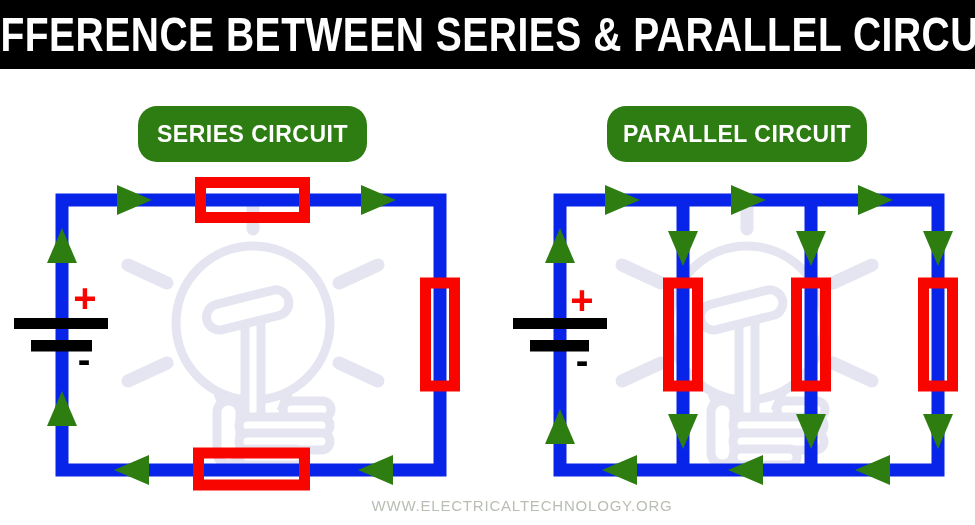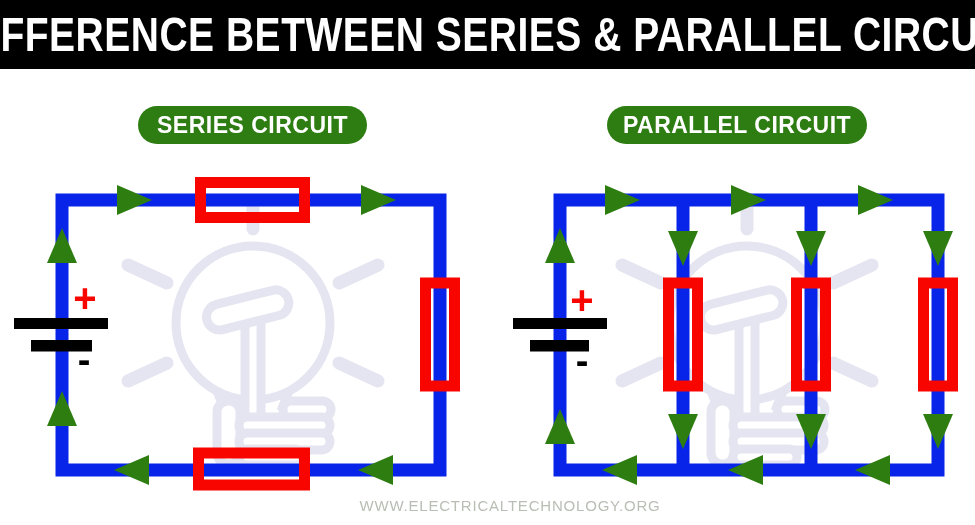--- a/index.html
+++ b/index.html
@@ -14,21 +14,21 @@
     background:var(--c-banner_bg,#000);
     display:flex;align-items:center;justify-content:center;
   }
   .banner h1{
     margin:0;color:var(--c-banner_text,#fff);
     font-size:39px;font-weight:bold;letter-spacing:0.5px;white-space:nowrap;
     transform:scaleY(1.22);transform-origin:center;
   }
   
   .pill{
-    position:absolute;top:106px;height:38px;border-radius:19px;
+    position:absolute;top:106px;height:56px;border-radius:19px;
     background:var(--c-label_bg,#2e7d12);
     display:flex;align-items:center;justify-content:center;
     color:#fff;font-weight:bold;font-size:23px;letter-spacing:0.5px;
   }
   .pill-series{left:138px;width:229px;}
   .pill-parallel{left:607px;width:260px;}
   
   .ckt{position:absolute;top:160px;}
   .ckt-series{left:0;}
   .ckt-parallel{left:500px;}
@@ -36,21 +36,21 @@
   .resistor{fill:none;stroke:var(--c-resistor,#f90500);stroke-width:11;}
   .arrow{fill:var(--c-arrow,#2e7d11);stroke:none;}
   .bat{fill:var(--c-battery,#000);}
   .plus-t{fill:var(--c-plus_sign,#f90500);font-weight:bold;font-size:40px;font-family:"Liberation Sans",sans-serif;}
   .minus-t{fill:var(--c-battery,#000);font-weight:bold;font-size:38px;font-family:"Liberation Sans",sans-serif;}
   .wm{stroke:var(--c-watermark,#e5e5f1);stroke-width:9;fill:none;}
   .wm-f{stroke:var(--c-watermark,#e5e5f1);stroke-width:9;fill:#fff;}
   .ray{stroke:var(--c-watermark,#e5e5f1);stroke-width:13;stroke-linecap:round;}
   
   .footer{
-    position:absolute;left:330px;top:497px;width:360px;text-align:center;
+    position:absolute;left:342px;top:497px;width:360px;text-align:center;
     color:var(--c-footer_text,#b9beb4);font-size:15px;letter-spacing:0.8px;
   }
 </style>
 </head>
 <body>
 
 <div class="stage">
 
   <header class="banner">
     <h1>DIFFERENCE BETWEEN SERIES &amp; PARALLEL CIRCUIT</h1>

